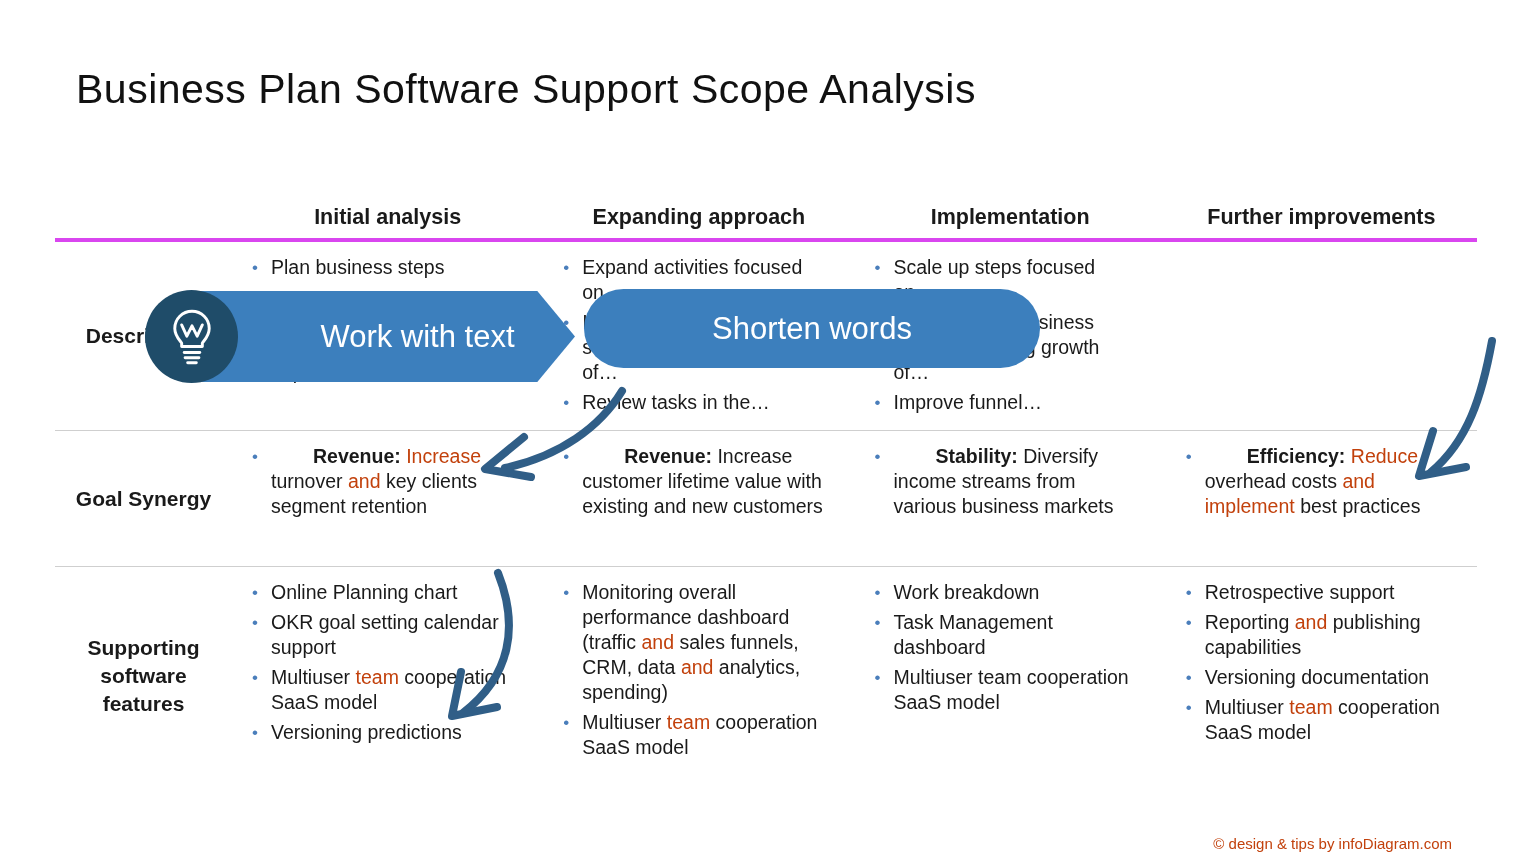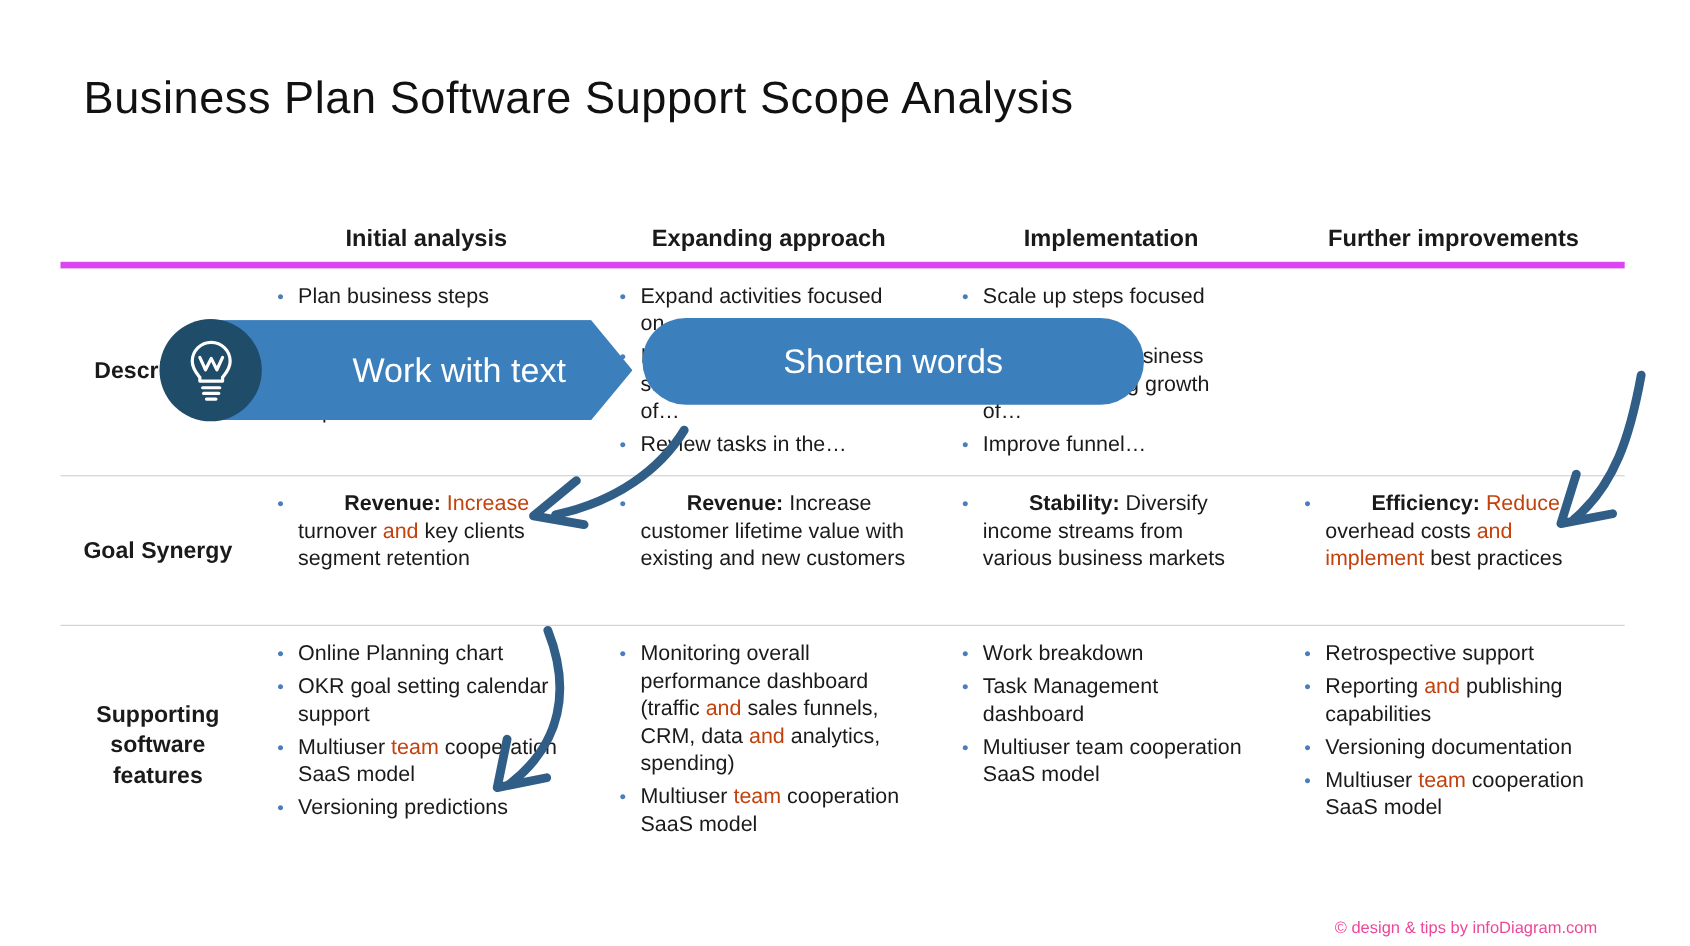--- a/index.html
+++ b/index.html
@@ -3,21 +3,21 @@
 <meta charset="utf-8">
 <style>
   html,body{margin:0;padding:0;background:#fff;}
   .slide{position:relative;width:1536px;height:860px;background:#ffffff;overflow:hidden;
          font-family:"Liberation Sans",sans-serif;color:#1a1a1a;}
   .title{position:absolute;left:76px;top:66px;margin:0;font-size:41px;font-weight:300;
          color:#111;font-family:"Liberation Sans",sans-serif;letter-spacing:.5px;}
   
   .table{position:absolute;left:55px;top:205px;width:1422px;}
   .grid-row{display:grid;grid-template-columns:177px repeat(4,1fr);}
-  .thead{border-bottom:6px solid #d946ef;padding-bottom:8px;}
+  .thead{border-bottom:4px solid #d946ef;padding-bottom:8px;}
   .thead .hcell{font-weight:700;font-size:21.5px;text-align:center;align-self:end;}
   .trow{border-bottom:1px solid #cfcfcf;}
   .trow.last{border-bottom:none;}
   .trow.r1{min-height:188px;}
   .trow.r2{min-height:135px;}
   .trow.r3{min-height:218px;}
   .rlabel{display:flex;align-items:center;justify-content:center;text-align:center;
           font-weight:700;font-size:21px;line-height:28px;padding:0 6px;}
   .cell{padding:13px 8px 10px 12px;}
   .cell ul{margin:0;padding:0;list-style:none;}
@@ -34,21 +34,21 @@
           display:flex;align-items:center;justify-content:center;padding-left:62px;box-sizing:border-box;}
   .banner .cap-text{color:#fff;font-size:31px;}
   .bulb-circle{position:absolute;left:145px;top:290px;width:93px;height:93px;border-radius:50%;
           background:#1f4c69;z-index:4;display:flex;align-items:center;justify-content:center;}
   .pill{position:absolute;left:584px;top:289px;width:456px;height:79px;background:#3c7fbd;
         border-radius:48px;z-index:3;display:flex;align-items:center;justify-content:center;}
   .pill .cap-text{color:#fff;font-size:31px;}
   
   .arrows{position:absolute;left:0;top:0;width:1536px;height:860px;z-index:2;pointer-events:none;}
   
-  .footer{position:absolute;right:84px;bottom:8px;font-size:15px;color:#ec4899;}
+  .footer{position:absolute;right:84px;bottom:8px;font-size:15px;color:#c2410c;}
 </style>
 </head>
 <body>
 
 <div class="slide">
 
   <h1 class="title">Business Plan Software Support Scope Analysis</h1>
 
   <div class="table">
     <div class="grid-row thead" id="thead">

